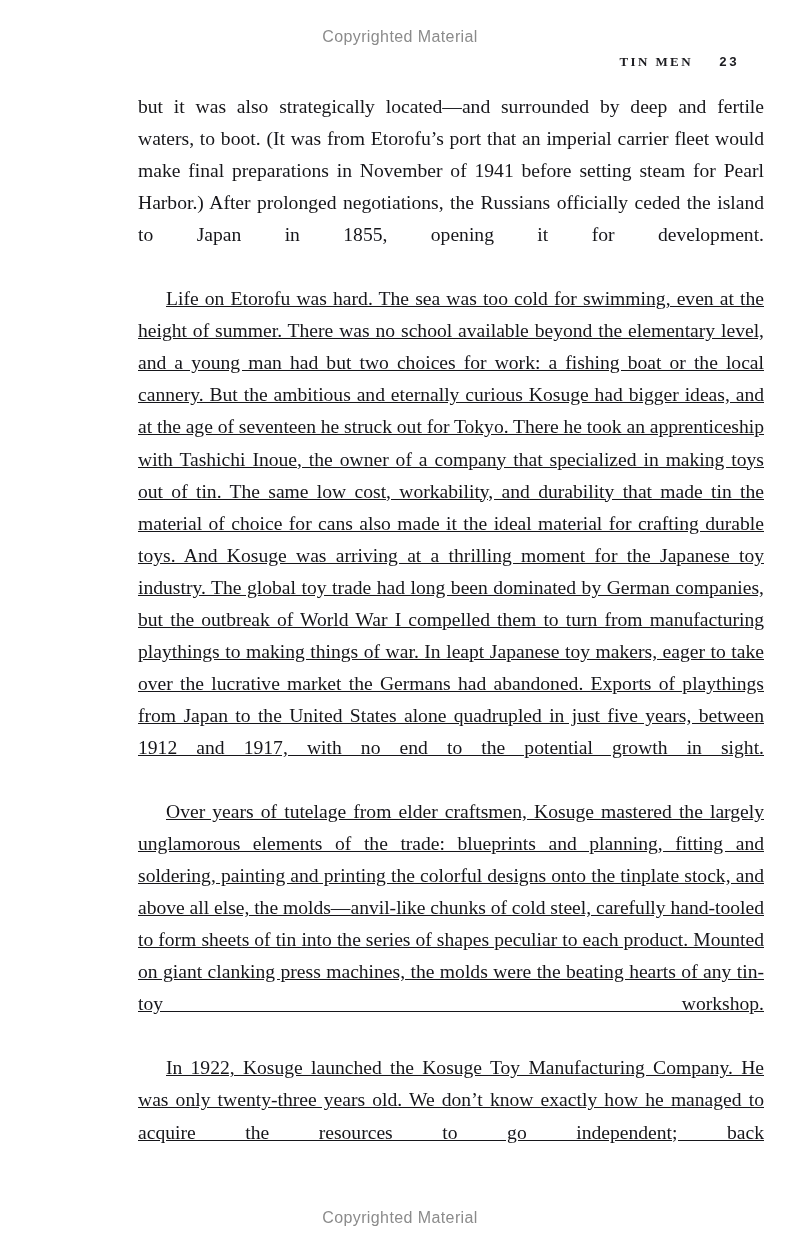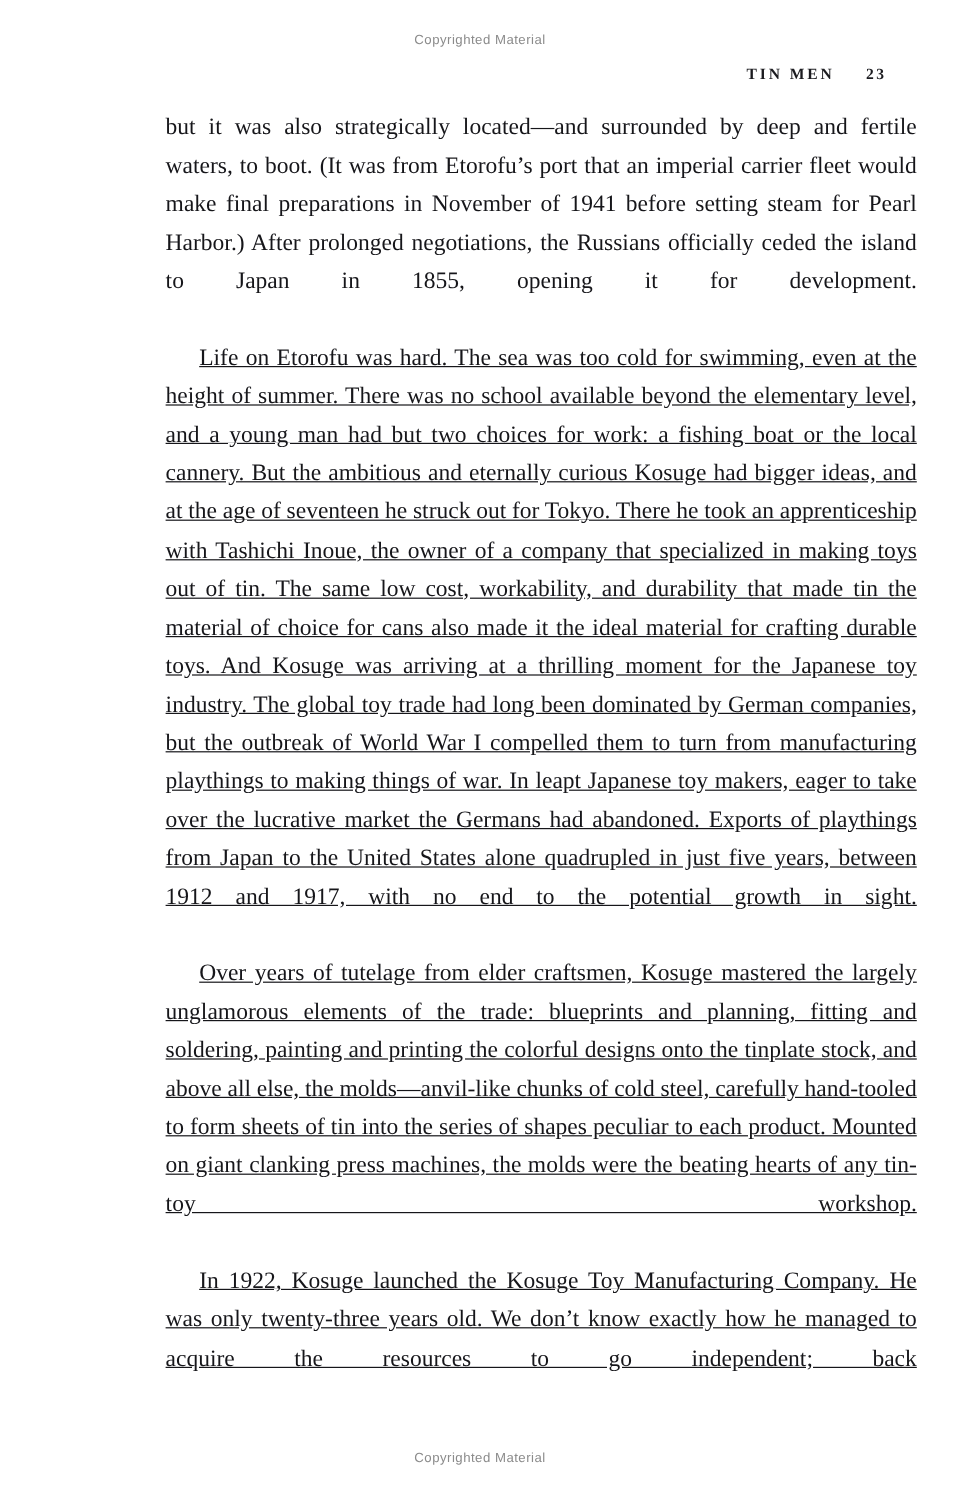--- a/index.html
+++ b/index.html
@@ -17,21 +17,21 @@
     color: #16161a;
   }
 
   
   .watermark {
     position: absolute;
     left: 0;
     width: 800px;
     text-align: center;
     font-family: "Liberation Sans", "DejaVu Sans", sans-serif;
-    font-size: 11px;
+    font-size: 16px;
     letter-spacing: 0.4px;
     color: #8b8b8b;
     -webkit-font-smoothing: antialiased;
   }
   .watermark-top { top: 28px; }
   .watermark-bottom { top: 1209px; }
 
   
   .running-head {
     position: absolute;
@@ -39,21 +39,21 @@
     left: 113px;
     width: 626px;
     text-align: right;
     font-family: "Liberation Serif", "DejaVu Serif", serif;
     font-size: 13px;
     font-weight: 700;
     letter-spacing: 2.4px;
     color: #1c1c20;
   }
   .running-head .rh-title { margin-right: 26px; }
-  .running-head .rh-folio { letter-spacing: 2.2px; }
+  .running-head .rh-folio { letter-spacing: 2.2px; font-family: Liberation Mono, monospace; }
 
   
   .textblock {
     position: absolute;
     top: 91px;
     left: 113px;
     width: 626px;
     margin-left: 25px;
   }
   .textblock p {

